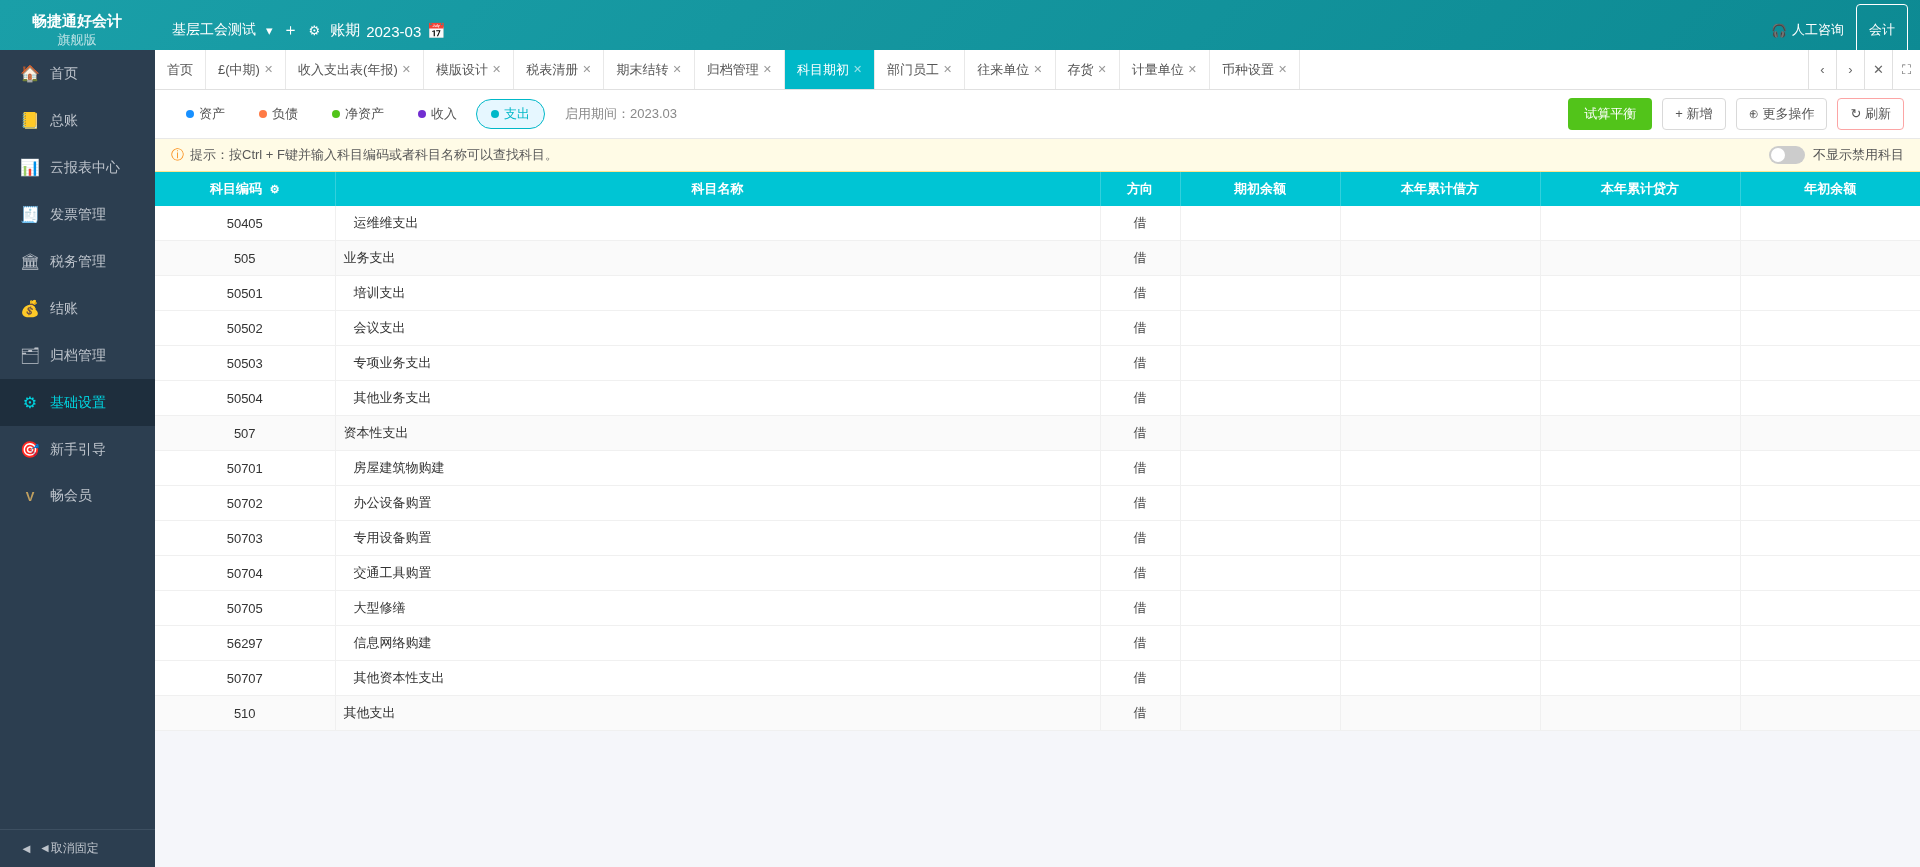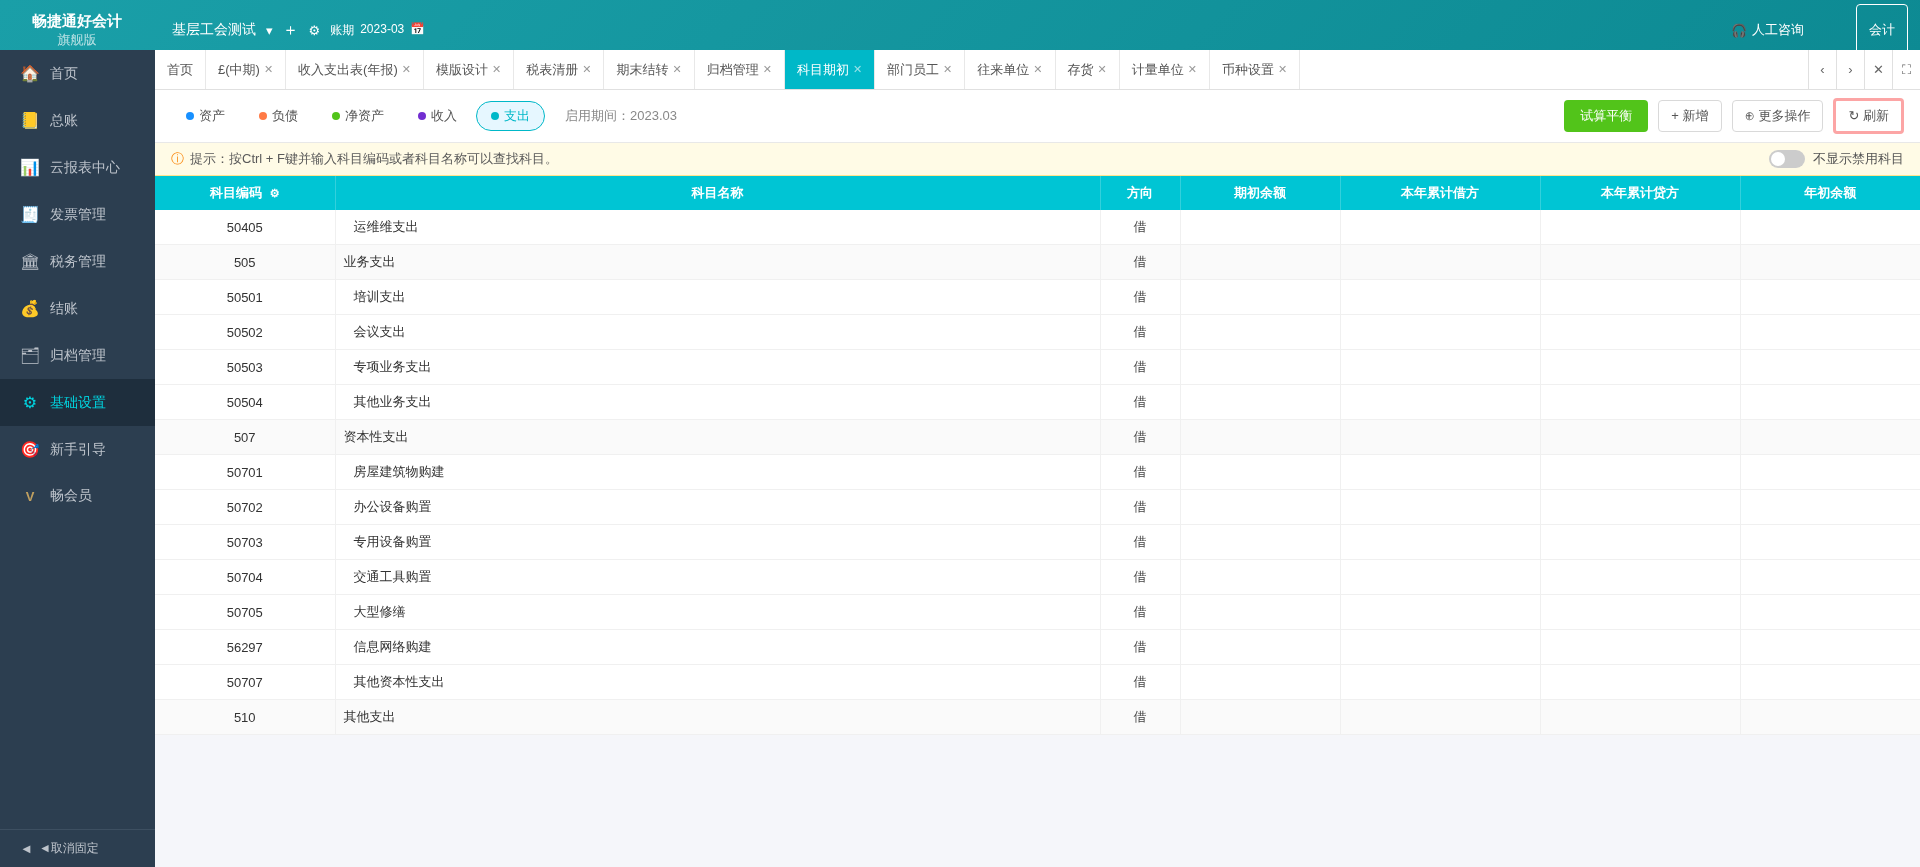--- a/index.html
+++ b/index.html
@@ -32,23 +32,23 @@
     .project-name {
       color: #fff;
       font-size: 14px;
       margin-left: 20px;
     }
     .dropdown-icon { color: #fff; cursor: pointer; }
     .add-icon { color: #fff; cursor: pointer; font-size: 16px; }
     .settings-icon { color: #fff; cursor: pointer; }
     .period-area {
       color: #fff;
-      font-size: 12px;
-      display: flex;
-      align-items: flex-start;
+      font-size: 15px;
+      display: flex;
+      align-items: flex-end;
       gap: 6px;
     }
     .top-right {
       margin-left: auto;
       display: flex;
       align-items: center;
       gap: 12px;
     }
     .help-btn {
       color: #fff;
@@ -59,21 +59,20 @@
       gap: 4px;
     }
     .account-btn {
       background: transparent;
       border: 1.5px solid #fff;
       color: #fff;
       padding: 16px 12px;
       border-radius: 4px;
       cursor: pointer;
       font-size: 13px;
-      margin-left: 40px;
     }
 
     
     .sidebar {
       position: fixed;
       left: 0;
       top: 50px;
       width: 155px;
       height: calc(867px - 50px);
       background: #2c3e50;
@@ -218,21 +217,21 @@
       color: #555;
       border: 1px solid #d9d9d9;
       padding: 6px 12px;
       border-radius: 4px;
       cursor: pointer;
       font-size: 13px;
     }
     .btn-refresh {
       background: transparent;
       color: #555;
-      border: 3px solid #fca5a5;
+      border: 1px solid #fca5a5;
       padding: 6px 12px;
       border-radius: 4px;
       cursor: pointer;
       font-size: 13px;
     }
 
     
     .hint-bar {
       background: #fffbe6;
       padding: 7px 16px;

